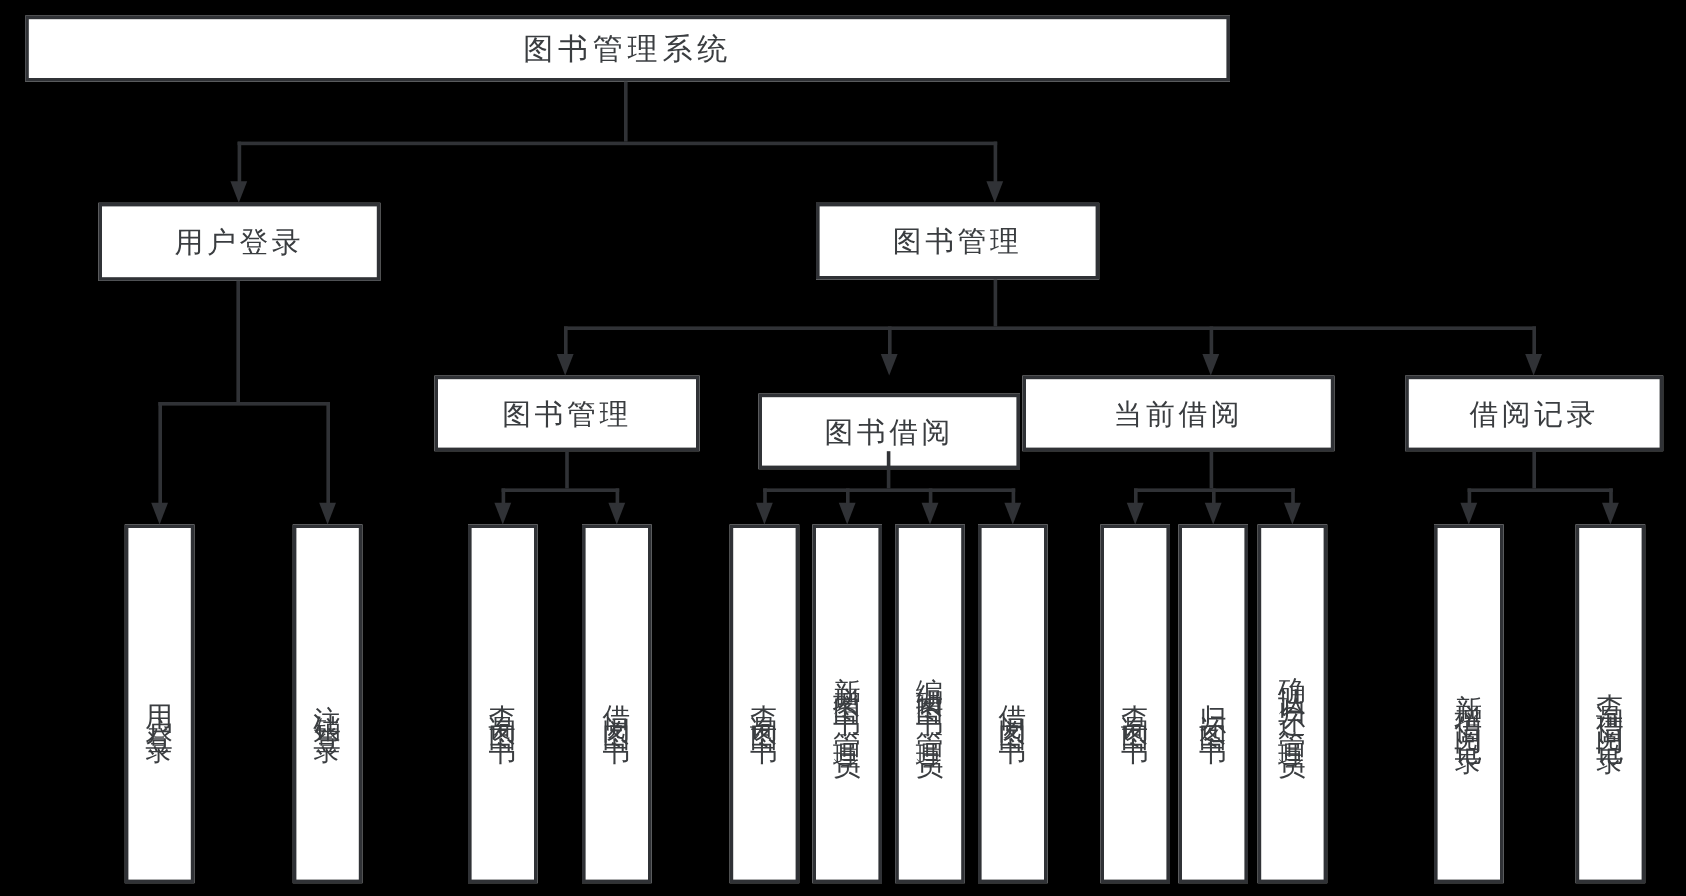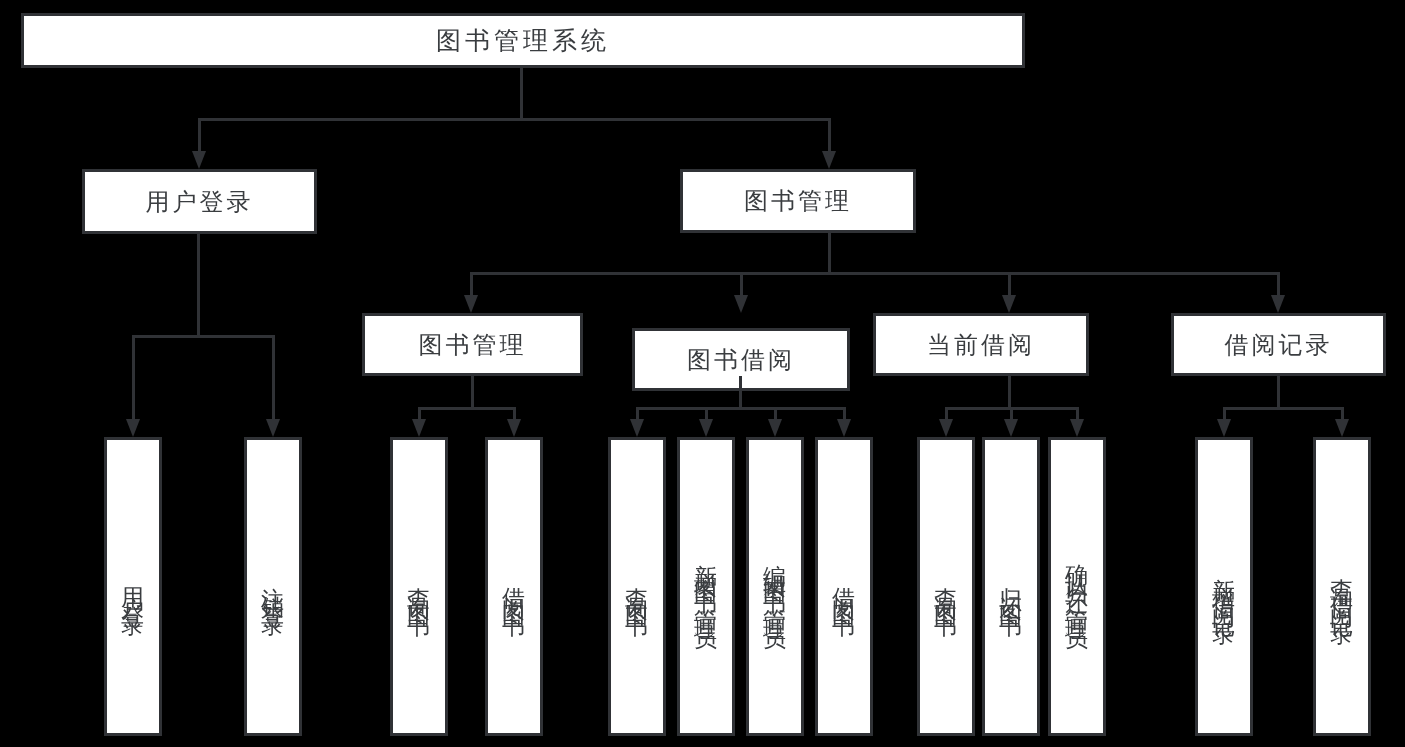--- a/index.html
+++ b/index.html
@@ -43,21 +43,21 @@
   <div class="bx hz" style="left:680px;top:169px;width:236px;height:64px">
     <span>图书管理</span>
   </div>
 
   <div class="bx hz" style="left:362px;top:313px;width:221px;height:63px">
     <span>图书管理</span>
   </div>
   <div class="bx hz" style="left:632px;top:328px;width:218px;height:63px">
     <span>图书借阅</span>
   </div>
-  <div class="bx hz" style="left:873px;top:313px;width:216px;height:63px">
+  <div class="bx hz" style="left:852px;top:313px;width:260px;height:63px">
     <span>当前借阅</span>
   </div>
   <div class="bx hz" style="left:1171px;top:313px;width:215px;height:63px">
     <span>借阅记录</span>
   </div>
 
   <div class="bx leaf" style="left:104px;top:437px;width:58px;height:299px">
     <span>用户登录</span>
   </div>
   <div class="bx leaf" style="left:244px;top:437px;width:58px;height:299px">

